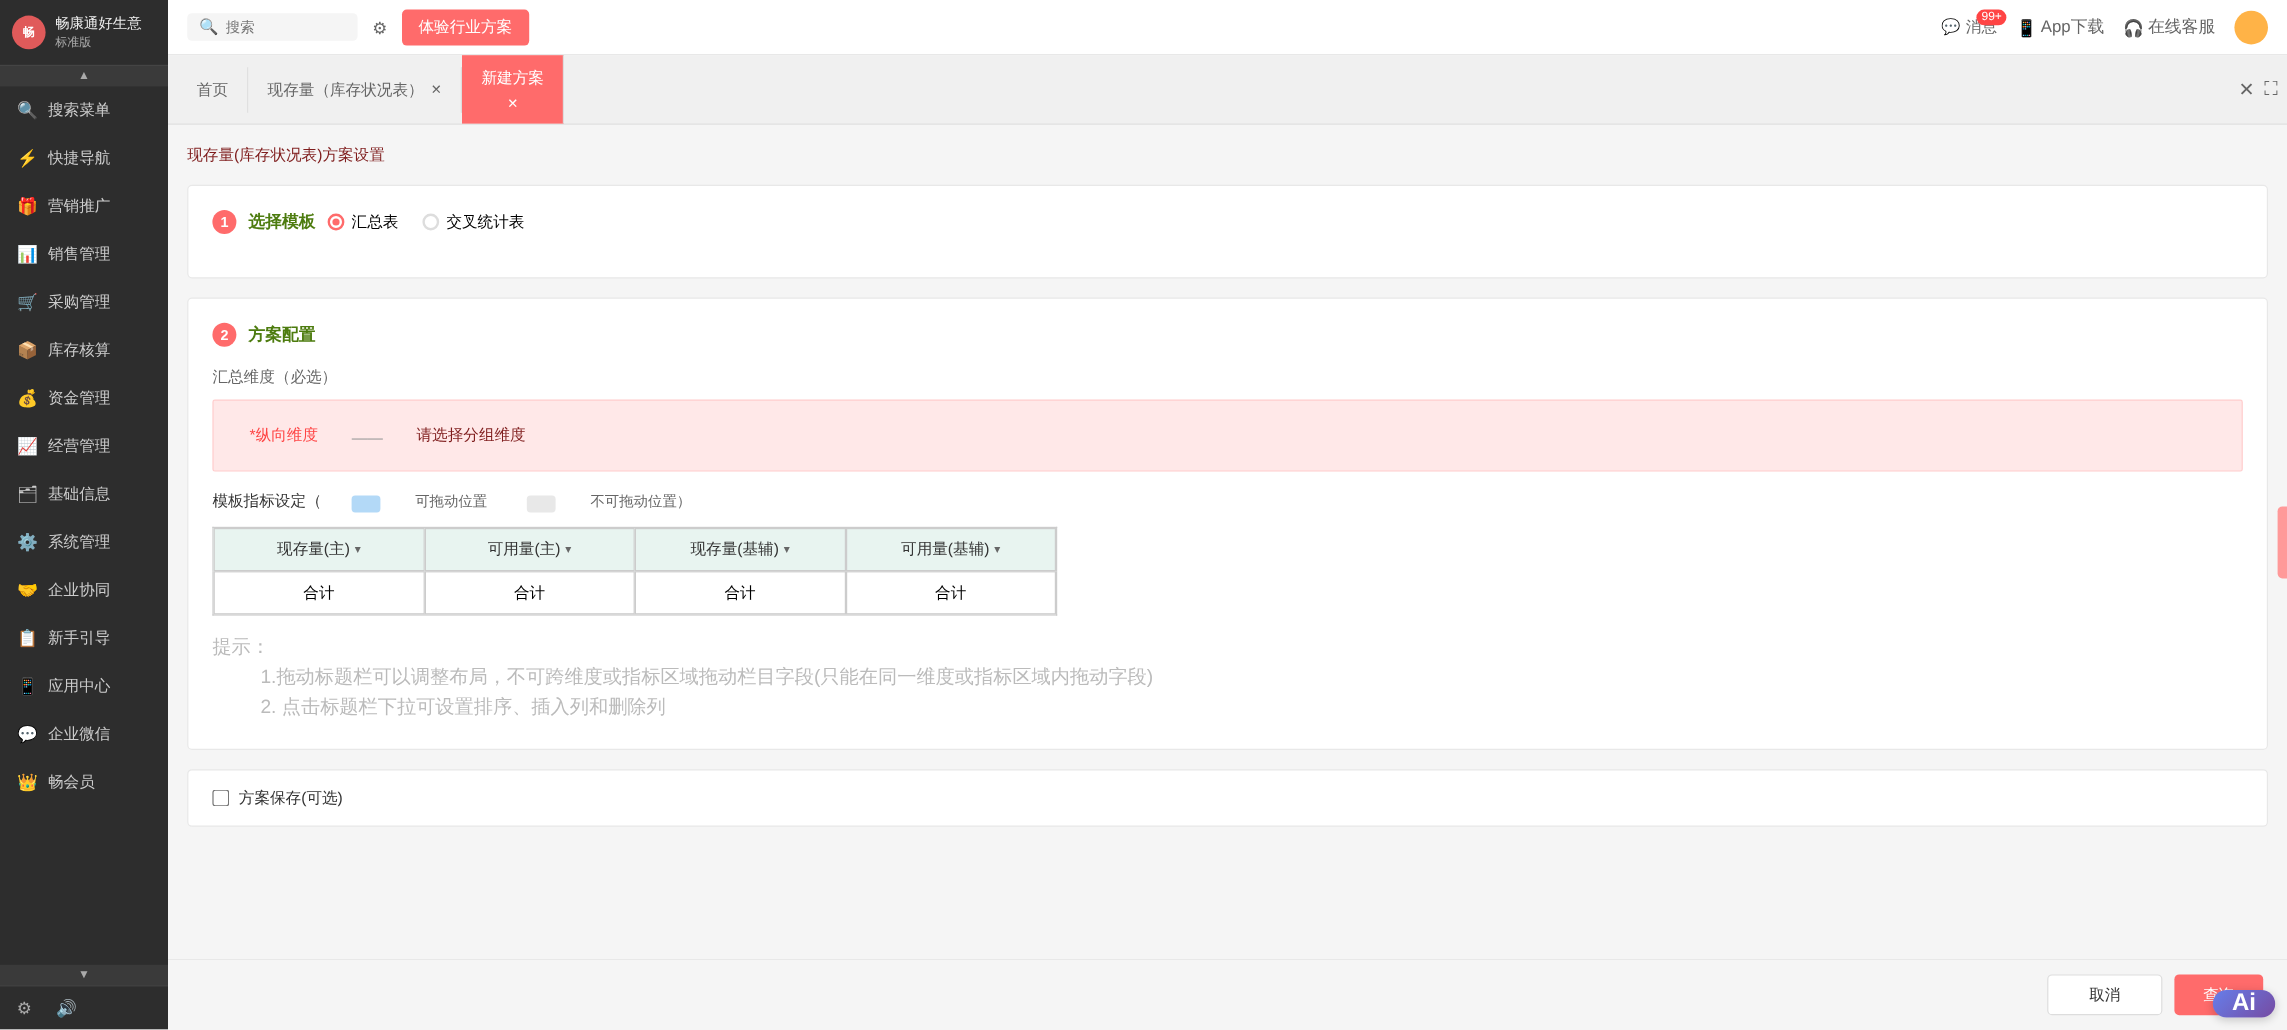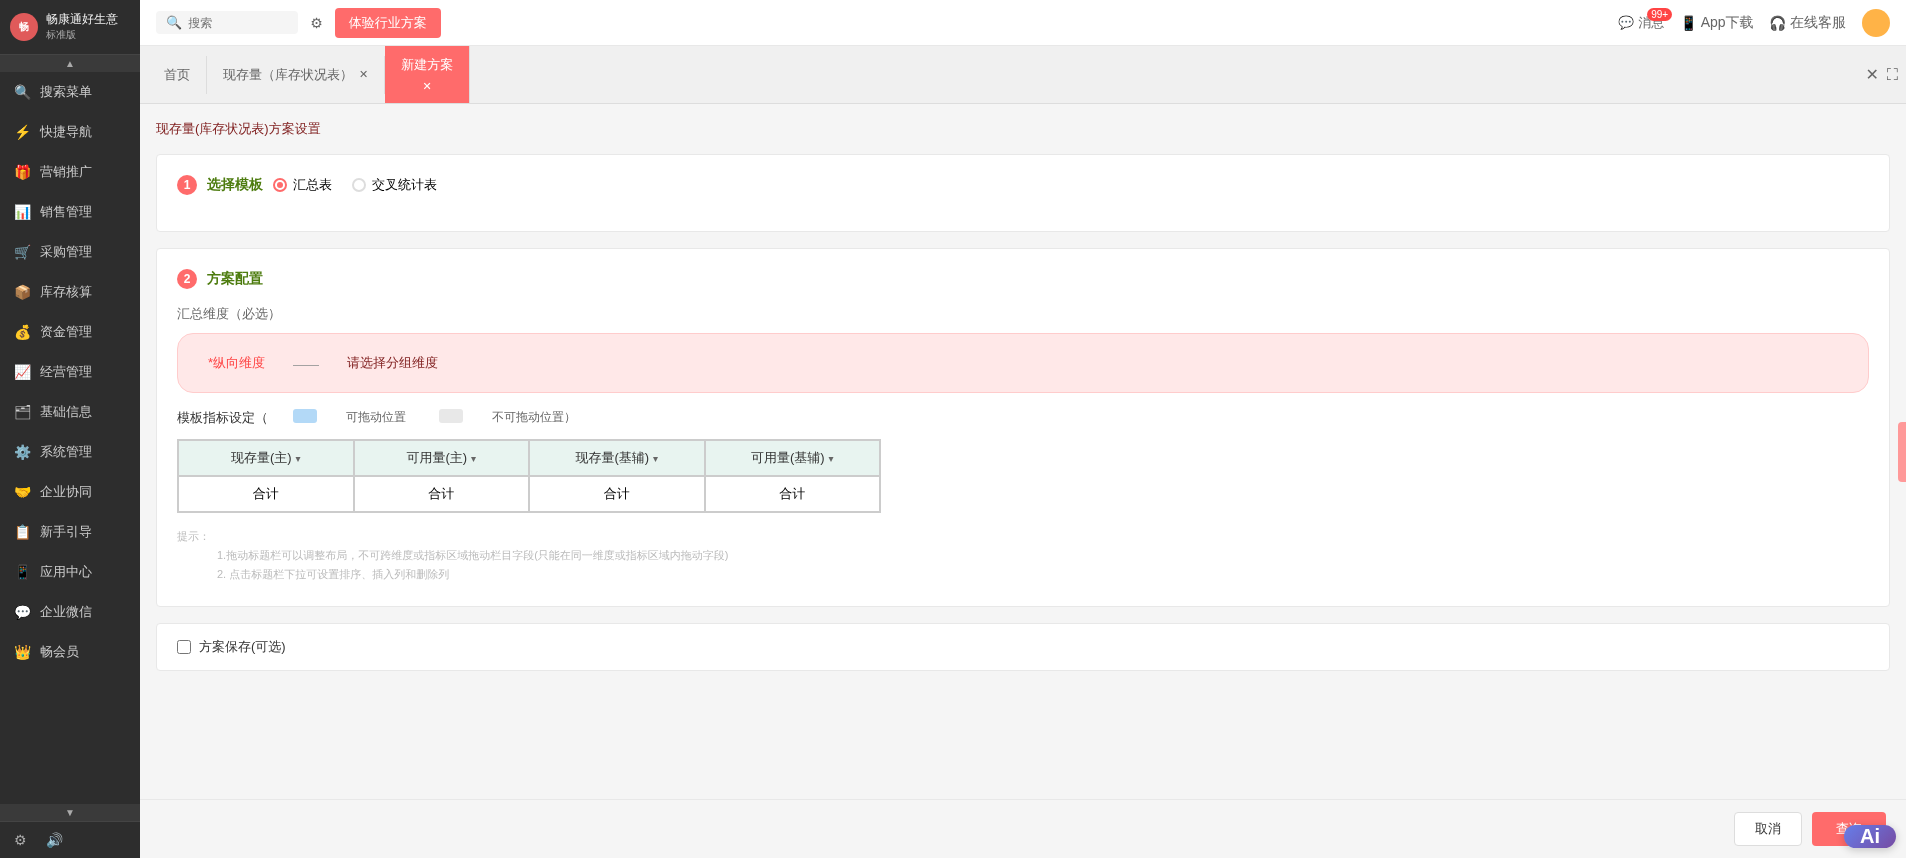--- a/index.html
+++ b/index.html
@@ -120,30 +120,30 @@
     .radio-circle.checked::after {
       content: ''; width: 6px; height: 6px; background: #ff6b6b; border-radius: 50%;
     }
 
     
     .config-section { margin-top: 0; }
     .field-label { font-size: 13px; color: #666; margin-bottom: 10px; }
 
     
     .dimension-box {
-      background: #ffe8e8; border: 1px solid #ffcccc; border-radius: 16px;
+      background: #ffe8e8; border: 1px solid #ffcccc; border-radius: 2px;
       padding: 20px 30px; display: flex; align-items: flex-end; gap: 20px;
       margin-bottom: 16px;
     }
     .dimension-required { color: #ff4444; font-size: 13px; }
     .dimension-line { color: #999; margin: 0 8px; }
     .dimension-placeholder { color: #7f1d1d; font-size: 13px; }
 
     
-    .indicators-setting { display: flex; align-items: flex-start; gap: 25px; margin-bottom: 12px; font-size: 13px; color: #333; }
+    .indicators-setting { display: flex; align-items: flex-end; gap: 25px; margin-bottom: 12px; font-size: 13px; color: #333; }
     .indicator-badge {
       display: inline-block; width: 24px; height: 14px; border-radius: 3px;
       margin-right: 4px; vertical-align: middle;
     }
     .badge-draggable { background: #b3d9f7; }
     .badge-fixed { background: #e8e8e8; }
     .badge-label { color: #666; font-size: 12px; }
 
     
     .stats-label { color: #5bc0a0; font-size: 13px; margin-bottom: 8px; font-weight: bold; }
@@ -155,34 +155,34 @@
       background: #e8f4f0; color: #333; font-weight: normal;
       display: flex; align-items: center; justify-content: center; gap: 6px;
     }
     .stats-table thead tr { display: flex; }
     .stats-table tbody tr { display: flex; }
     .stats-table th, .stats-table td { flex: 1; }
     .col-header { display: flex; align-items: center; justify-content: center; gap: 4px; }
     .col-chevron { font-size: 10px; color: #666; }
 
     
-    .hints { color: #bbb; font-size: 11px; margin-top: 16px; }
+    .hints { color: #bbb; font-size: 16px; margin-top: 16px; }
     .hints p { margin-bottom: 4px; }
 
     
     .save-option { display: flex; align-items: center; gap: 8px; font-size: 13px; color: #333; }
     .save-checkbox { width: 14px; height: 14px; border: 1px solid #ccc; border-radius: 2px; cursor: pointer; }
 
     
     .footer-bar {
       background: #f5f5f5; padding: 12px 20px; display: flex;
       justify-content: flex-end; gap: 10px; border-top: 1px solid #e8e8e8;
     }
     .btn-cancel {
-      background: white; border: 1px solid #ddd; padding: 7px 20px;
+      background: white; border: 1px solid #ddd; padding: 7px 34px;
       border-radius: 4px; cursor: pointer; font-size: 13px; color: #333;
     }
     .btn-query {
       background: #ff6b6b; color: white; border: none; padding: 7px 24px;
       border-radius: 4px; cursor: pointer; font-size: 13px;
     }
 
     
     .right-scroll-handle {
       position: absolute; right: 0; top: 50%; transform: translateY(-50%);

